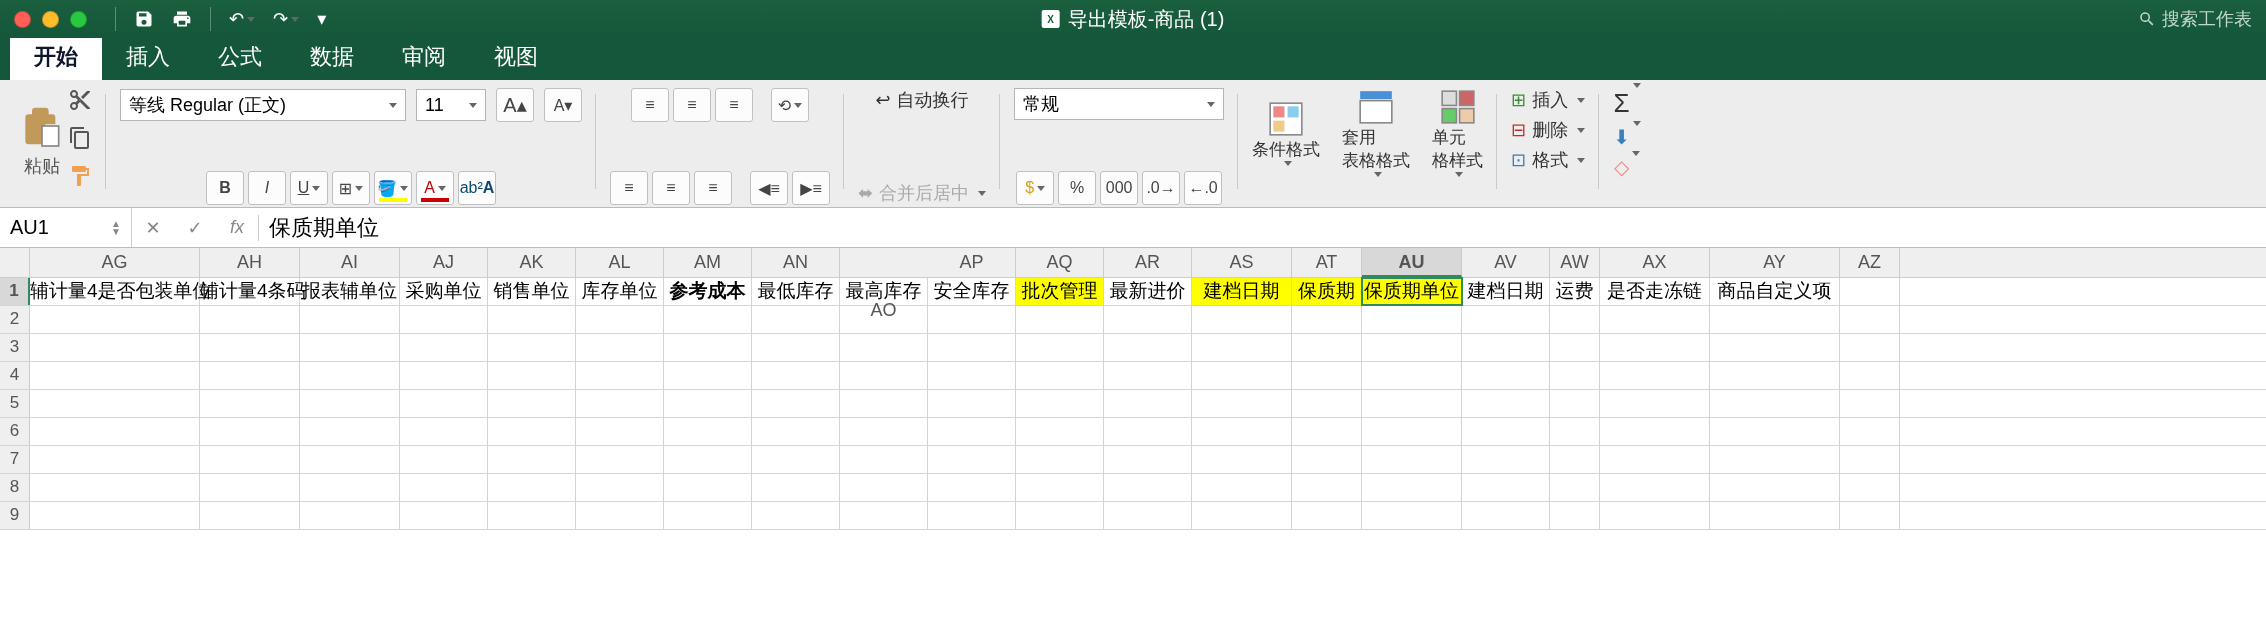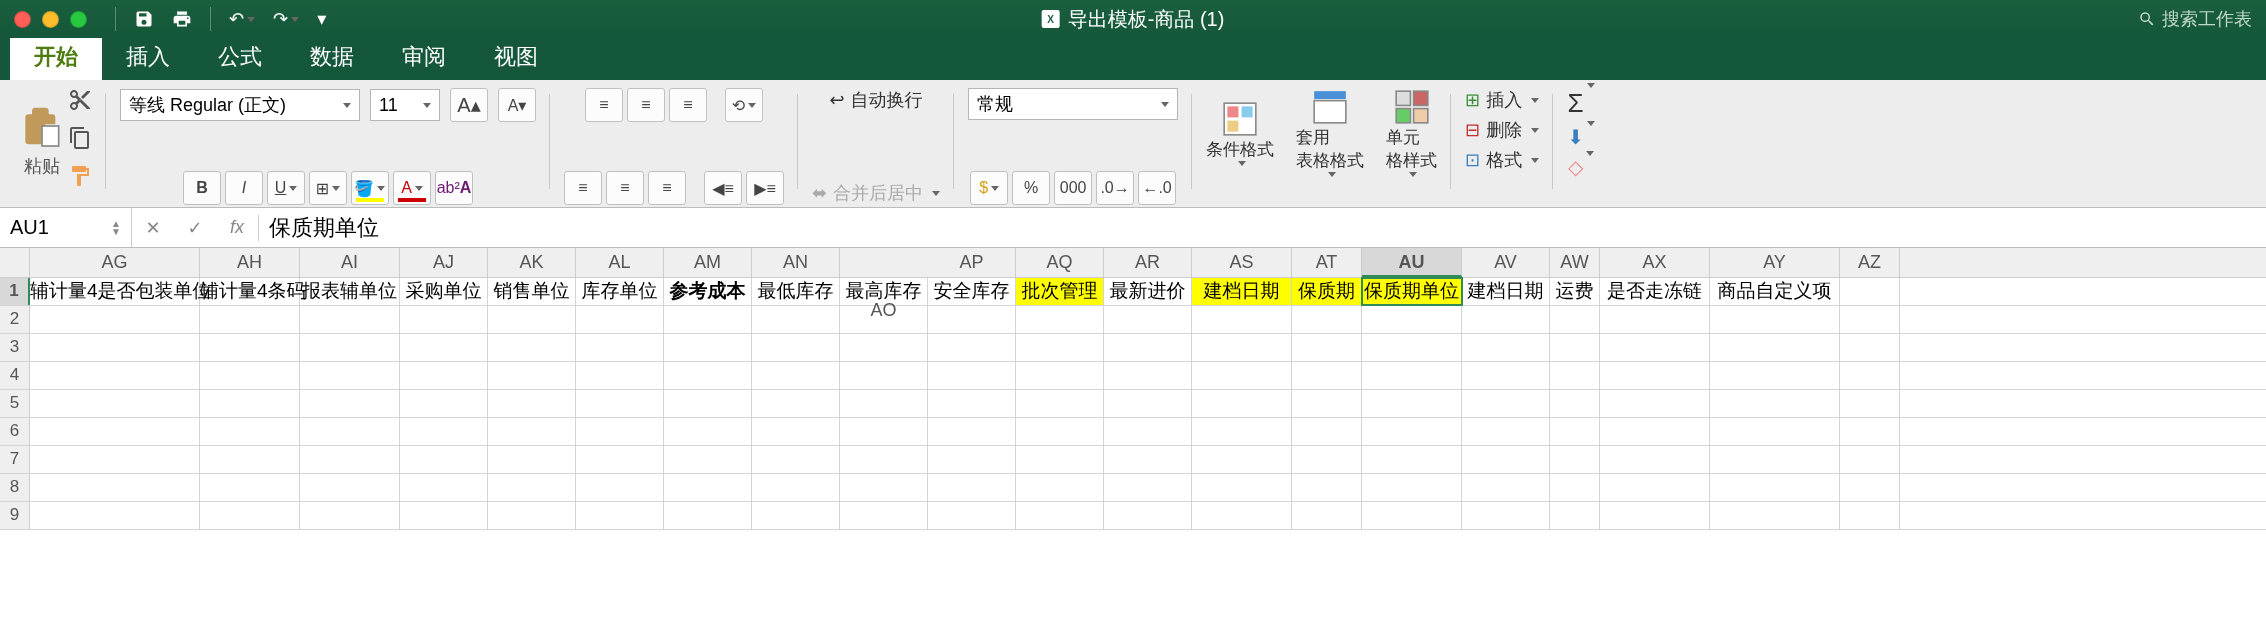--- a/index.html
+++ b/index.html
@@ -13,21 +13,21 @@
 .qat { display: flex; align-items: center; gap: 18px; margin-left: 28px; color: #fff; font-size: 18px; }
 .qat .sep { width: 1px; height: 24px; background: rgba(255,255,255,.3); }
 .qat svg { fill: #fff; }
 .title-center { position: absolute; left: 50%; transform: translateX(-50%); color: #fff; font-size: 20px; display: flex; align-items: center; gap: 8px; }
 .title-center .xicon { width: 18px; height: 18px; background: #fff; color: #1a5f3e; font-size: 10px; font-weight: bold; display: flex; align-items: center; justify-content: center; border-radius: 2px; }
 .search { margin-left: auto; margin-right: 14px; display: flex; align-items: center; gap: 6px; color: #c0d8ca; font-size: 18px; }
 
 
 .tabs { height: 42px; background: #14573a; display: flex; align-items: flex-end; padding-left: 10px; gap: 0; }
 .tab { padding: 8px 24px; color: #fff; font-size: 22px; cursor: pointer; }
-.tab.active { background: #fff; color: #4d7c0f; border-radius: 4px 4px 0 0; font-weight: bold; }
+.tab.active { background: #fff; color: #0f172a; border-radius: 4px 4px 0 0; font-weight: bold; }
 
 
 .ribbon { height: 128px; background: #ededed; border-bottom: 1px solid #bbb; display: flex; align-items: stretch; padding: 4px 8px 0; }
 .group { display: flex; flex-direction: column; align-items: center; justify-content: space-between; padding: 4px 14px 2px; position: relative; }
 .group::after { content:""; position: absolute; right: 0; top: 10px; bottom: 18px; width: 1px; background: #c9c9c9; }
 .group:last-child::after{display:none;}
 .grow { display: flex; gap: 6px; align-items: center; }
 .gcol { display: flex; flex-direction: column; gap: 10px; align-items: center; }
 .glabel { font-size: 18px; color: #555; padding-top: 2px; }
 .bigbtn { display: flex; flex-direction: column; align-items: center; gap: 2px; }
@@ -128,21 +128,21 @@
             </svg></span>
         <span><svg width="24" height="24" viewBox="0 0 24 24" fill="#f0a050">
               <path d="M18 4V3a1 1 0 00-1-1H5a1 1 0 00-1 1v4a1 1 0 001 1h12a1 1 0 001-1V6h1v4H9v11a1 1 0 001 1h2a1 1 0 001-1v-9h8V4h-3z"></path>
             </svg></span>
       </div>
     </div>
   </div>
 
   <div class="group" style="min-width:400px;">
     <div class="grow" style="gap:10px;">
-      <div class="combo" style="width:240px;">
+      <div class="combo" style="width:286px;">
           <span>等线 Regular (正文)</span>
           <span class="caret"></span>
         </div>
       <div class="combo" style="width:70px;">
           <span>11</span>
           <span class="caret"></span>
         </div>
       <span class="toggle" style="font-size:20px;">A▴</span>
       <span class="toggle" style="font-size:16px;">A▾</span>
     </div>
@@ -153,21 +153,21 @@
       <span class="toggle">
           <i>I</i>
         </span>
       <span class="toggle">
           <u>U</u>
           <span class="caret"></span>
         </span>
       <span class="toggle">⊞<span class="caret"></span></span>
       <span class="toggle" style="position:relative;">🪣<span style="position:absolute;bottom:2px;left:4px;right:4px;height:4px;background:#ffff00;"></span><span class="caret"></span></span>
       <span class="toggle" style="position:relative;color:#c00;">A<span style="position:absolute;bottom:2px;left:4px;right:4px;height:4px;background:#c00;"></span><span class="caret"></span></span>
-      <span class="toggle" style="color:#701a75;">ab²<br><b>A</b></span>
+      <span class="toggle" style="color:#0c4a6e;">ab²<br><b>A</b></span>
     </div>
   </div>
 
   <div class="group">
     <div class="rowbtns">
       <span class="toggle">≡</span>
       <span class="toggle">≡</span>
       <span class="toggle">≡</span>
       <span style="width:10px;"></span>
       <span class="toggle">⟲<span class="caret"></span></span>

